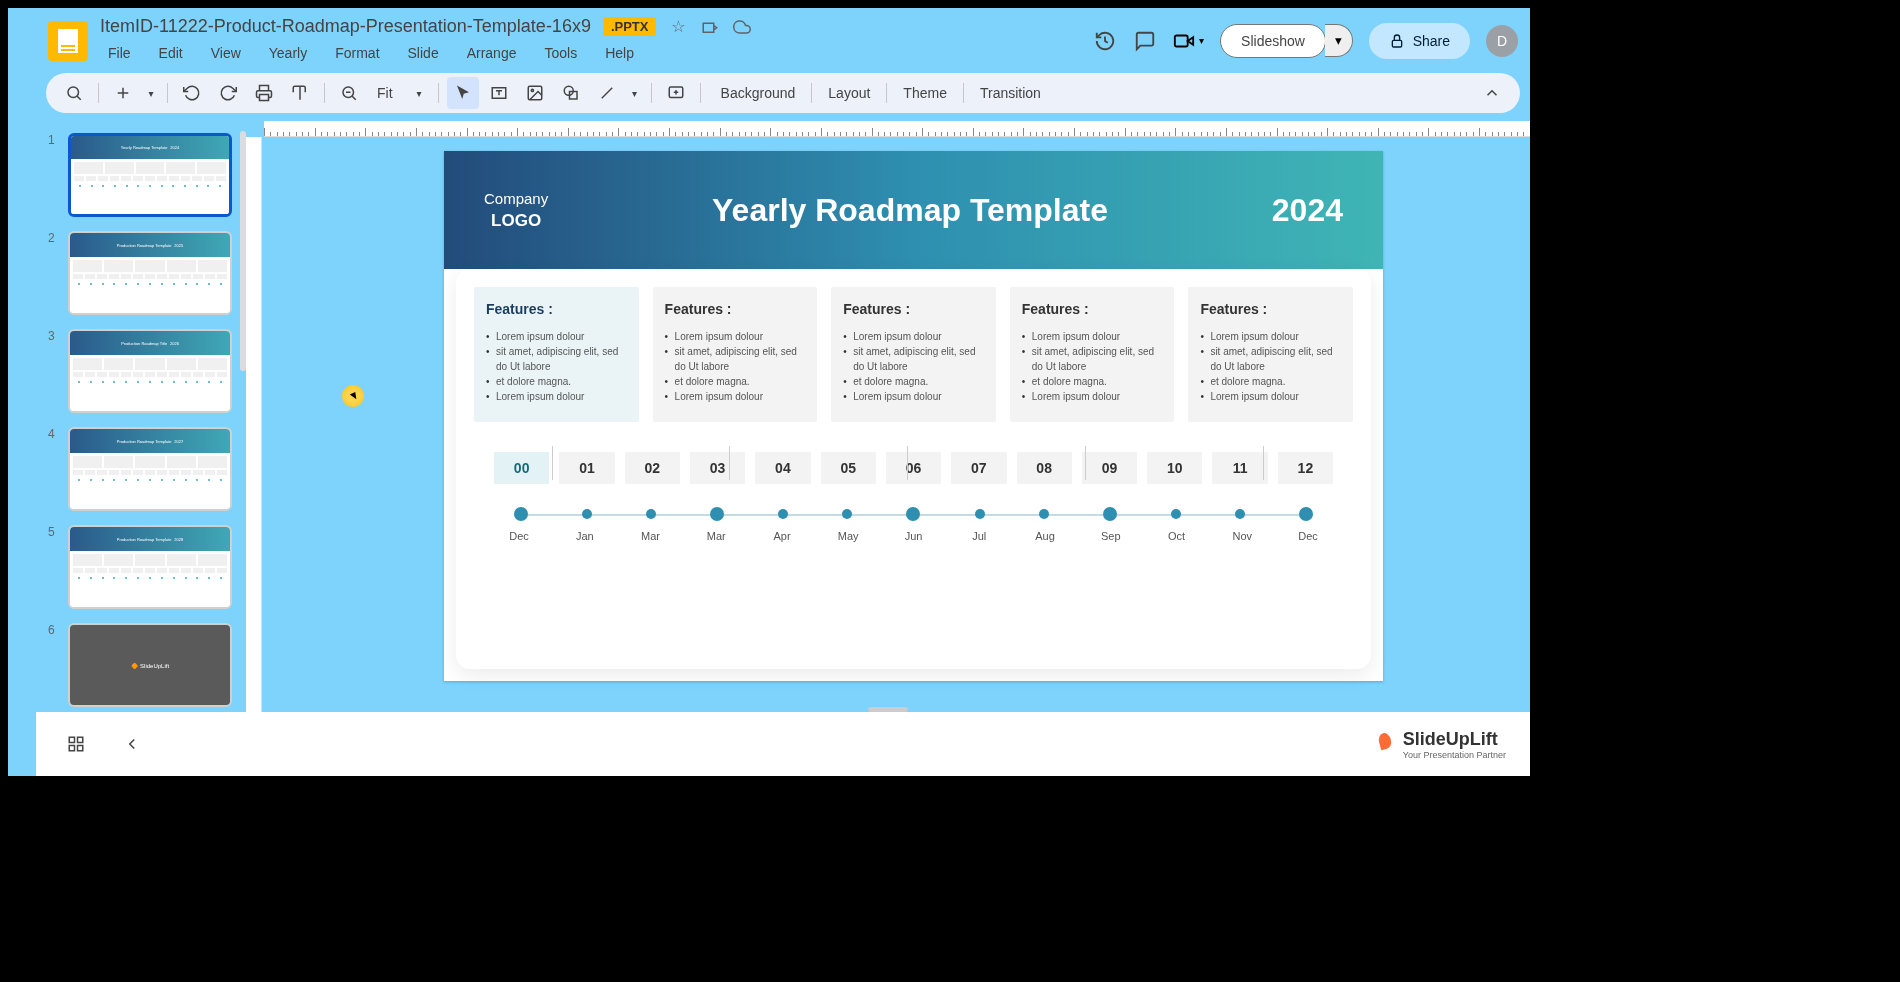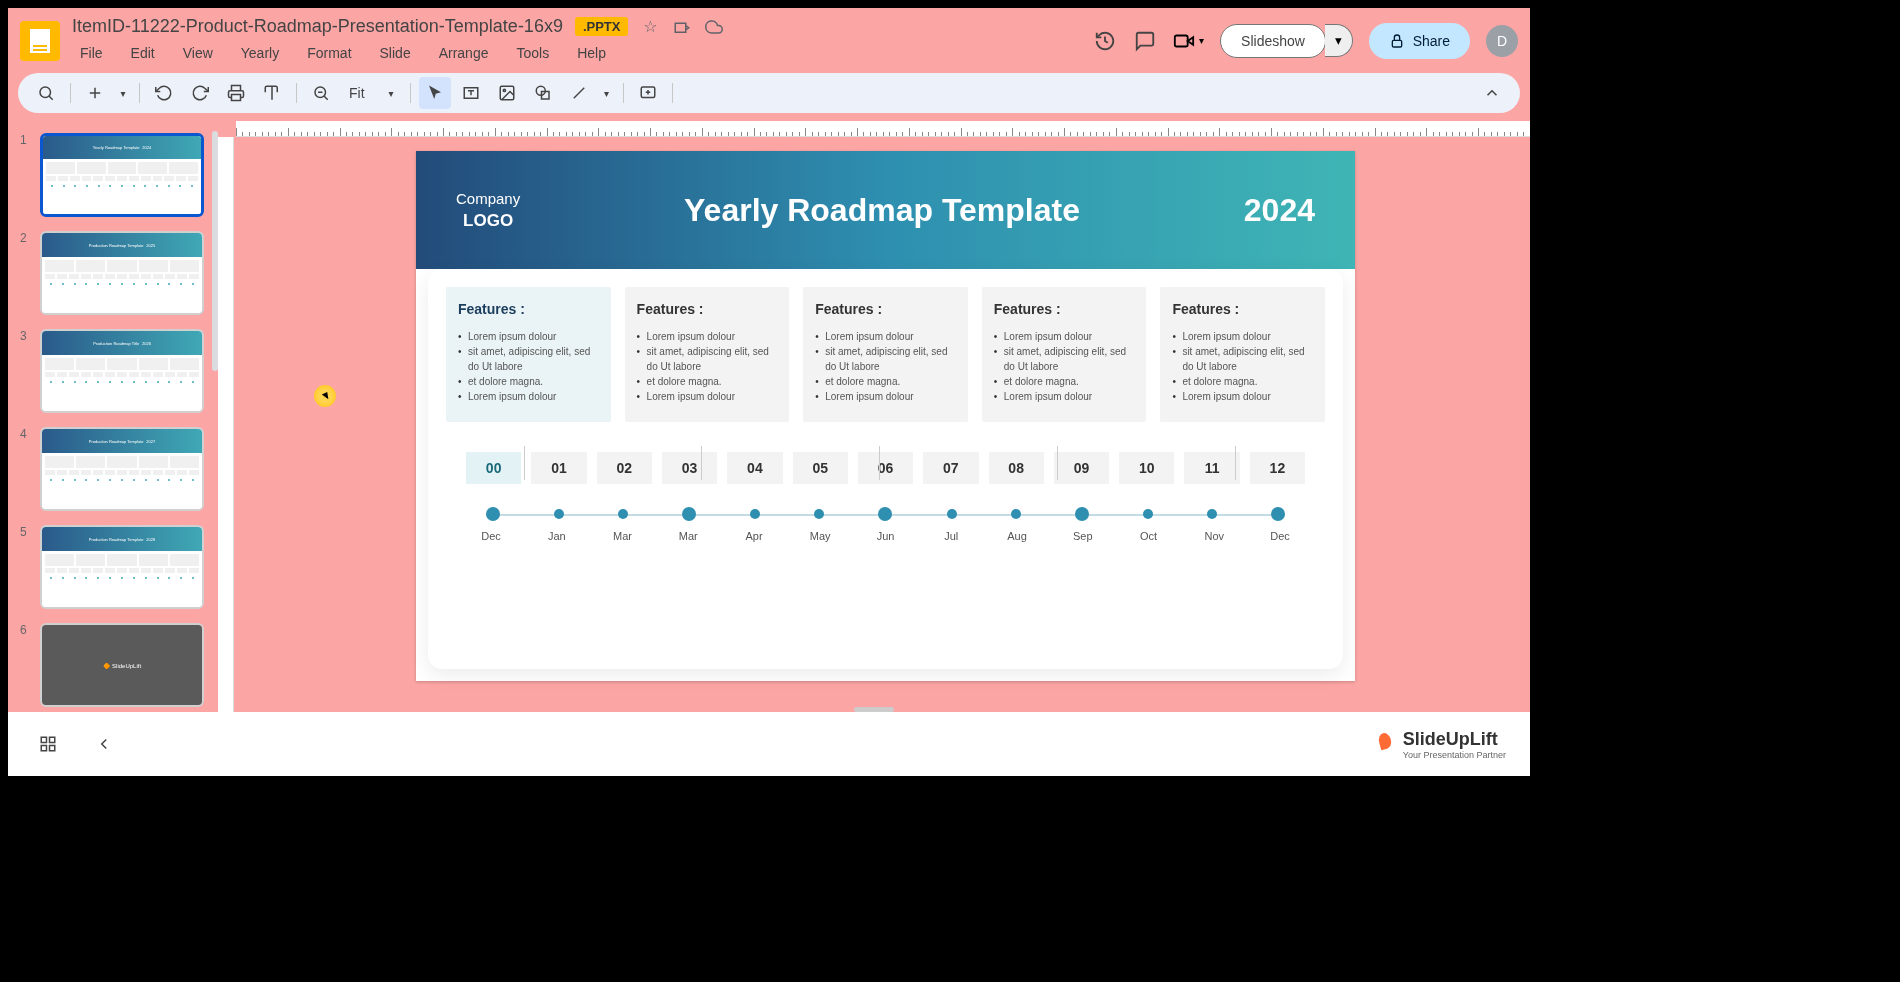--- a/index.html
+++ b/index.html
@@ -1,17 +1,17 @@
 <!DOCTYPE html>
 <html><head>
   <meta charset="utf-8">
   <style>
     * { margin: 0; padding: 0; box-sizing: border-box; font-family: 'Google Sans', Arial, sans-serif; }
     body { width: 1900px; height: 982px; background: #000; overflow: hidden; position: relative; }
-    .app-container { position: absolute; top: 8px; left: 8px; right: 370px; bottom: 206px; background: #fca5a5; display: flex; flex-direction: column; }
+    .app-container { position: absolute; top: 8px; left: 8px; right: 370px; bottom: 206px; background: #7dd3fc; display: flex; flex-direction: column; padding-left: 28px; }
     
     
     .header { padding: 8px 12px; display: flex; align-items: center; }
     .app-icon { width: 40px; height: 40px; background: #ffba00; border-radius: 4px; display: flex; align-items: center; justify-content: center; margin-right: 12px; position: relative; }
     .app-icon::before { content: ''; width: 20px; height: 24px; background: #fff; }
     .app-icon::after { content: ''; position: absolute; bottom: 10px; width: 14px; height: 2px; background: #ffba00; box-shadow: 0 -4px 0 #ffba00; }
     .title-section { flex: 1; }
     .doc-title { display: flex; align-items: center; gap: 12px; }
     .doc-name { font-size: 18px; color: #444; }
     .pptx-badge { background: #ffba00; color: #333; padding: 2px 8px; font-size: 13px; font-weight: 600; border-radius: 3px; }
@@ -279,20 +279,29 @@
     <span class="tool-btn" style="width:16px;font-size:10px;">▾</span>
     <div class="separator"></div>
     <span class="tool-btn">
         <svg width="18" height="18" viewBox="0 0 24 24" fill="none" stroke="currentColor" stroke-width="2">
           <rect x="3" y="4" width="18" height="14" rx="2"></rect>
           <line x1="12" y1="8" x2="12" y2="14"></line>
           <line x1="9" y1="11" x2="15" y2="11"></line>
         </svg>
       </span>
     <div class="separator"></div>
+    <div id="text-tools" style="display:flex; align-items:center;">
+        <span class="text-tool">Background</span>
+        <div class="separator"></div>
+        <span class="text-tool">Layout</span>
+        <div class="separator"></div>
+        <span class="text-tool">Theme</span>
+        <div class="separator"></div>
+        <span class="text-tool">Transition</span>
+      </div>
     <span class="tool-btn collapse-btn">
         <svg width="18" height="18" viewBox="0 0 24 24" fill="none" stroke="currentColor" stroke-width="2">
           <polyline points="18 15 12 9 6 15"></polyline>
         </svg>
       </span>
   </div>
 
   <div class="main-area">
     <div style="display:flex;">
       <div class="slide-panel" id="thumbs">

